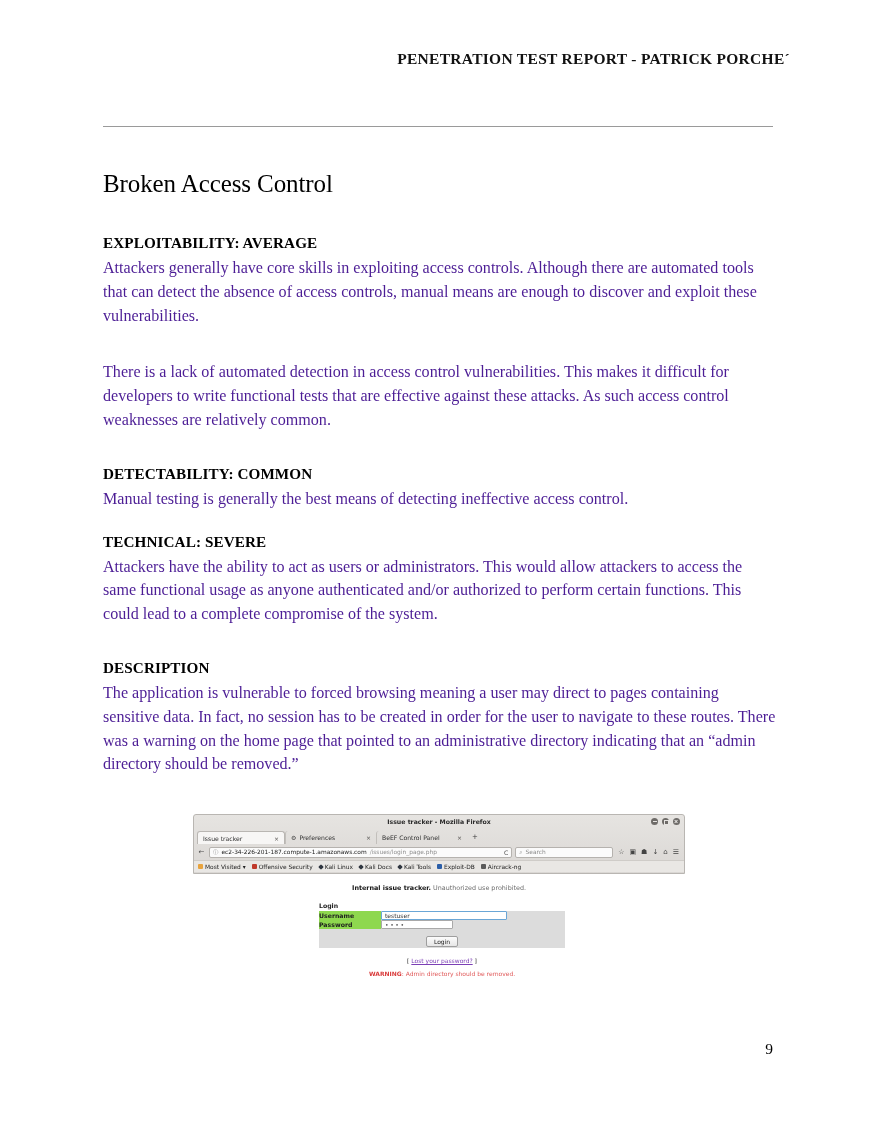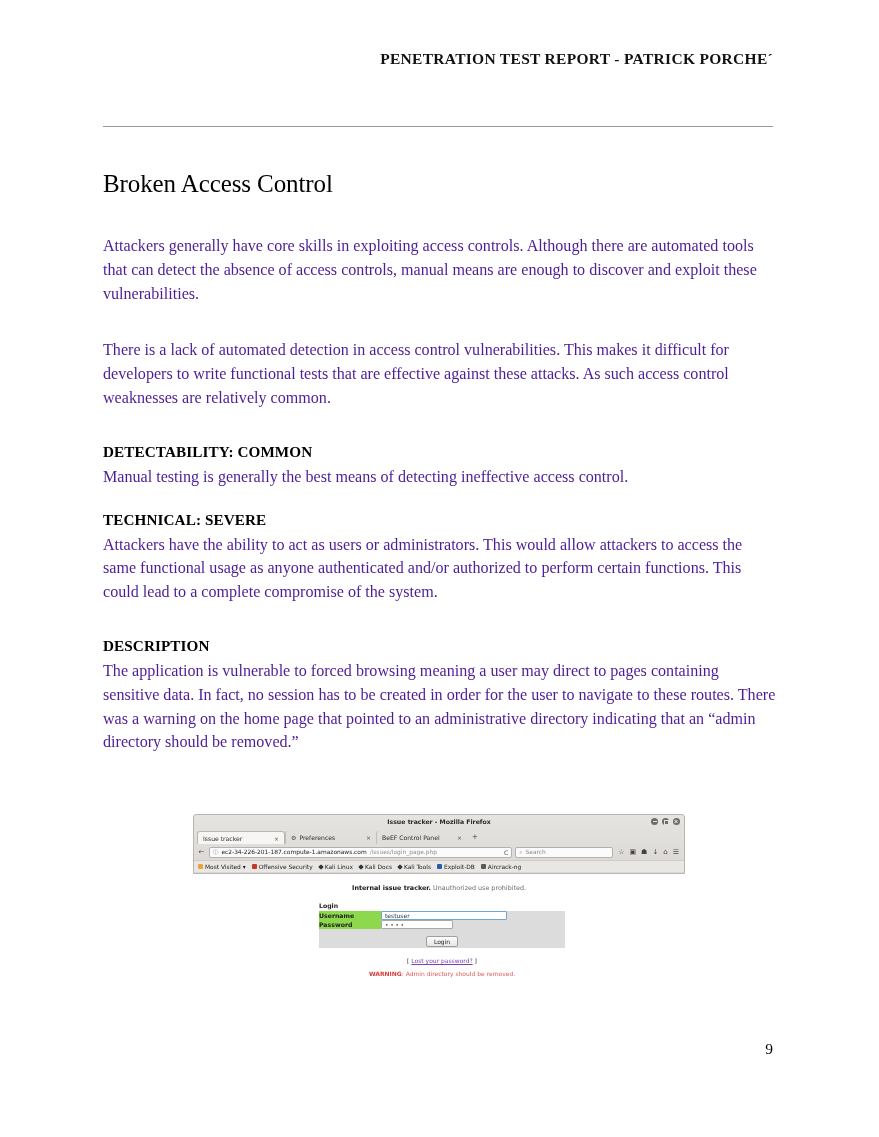--- a/index.html
+++ b/index.html
@@ -12,21 +12,21 @@
     height: 1137px;
     position: relative;
     font-family: "Liberation Serif", "DejaVu Serif", serif;
     color: #000000;
     overflow: hidden;
   }
 
   
   .page-header {
     position: absolute;
-    left: 103px;
+    left: 120px;
     top: 50px;
     width: 670px;
     text-align: right;
     font-family: "Liberation Serif", serif;
     font-weight: bold;
     font-size: 15.5px;
     letter-spacing: 0.3px;
     color: #111;
   }
   .header-rule {
@@ -346,20 +346,21 @@
 <body>
 
 <div class="page-header">PENETRATION TEST REPORT - PATRICK PORCHE´</div>
 <div class="header-rule"></div>
 
 <div class="content">
 
   <h1 class="doc-title">Broken Access Control</h1>
 
   <div class="section">
+    <p class="section-head">EXPLOITABILITY: AVERAGE</p>
     <p class="section-body">Attackers generally have core skills in exploiting access controls. Although there are automated tools that can detect the absence of access controls, manual means are enough to discover and exploit these vulnerabilities.</p>
   </div>
   <div class="gap-lg"></div>
 
   <div class="section">
     <p class="section-body">There is a lack of automated detection in access control vulnerabilities. This makes it difficult for developers to write functional tests that are effective against these attacks. As such access control weaknesses are relatively common.</p>
   </div>
   <div class="gap-lg"></div>
 
   <div class="section">

